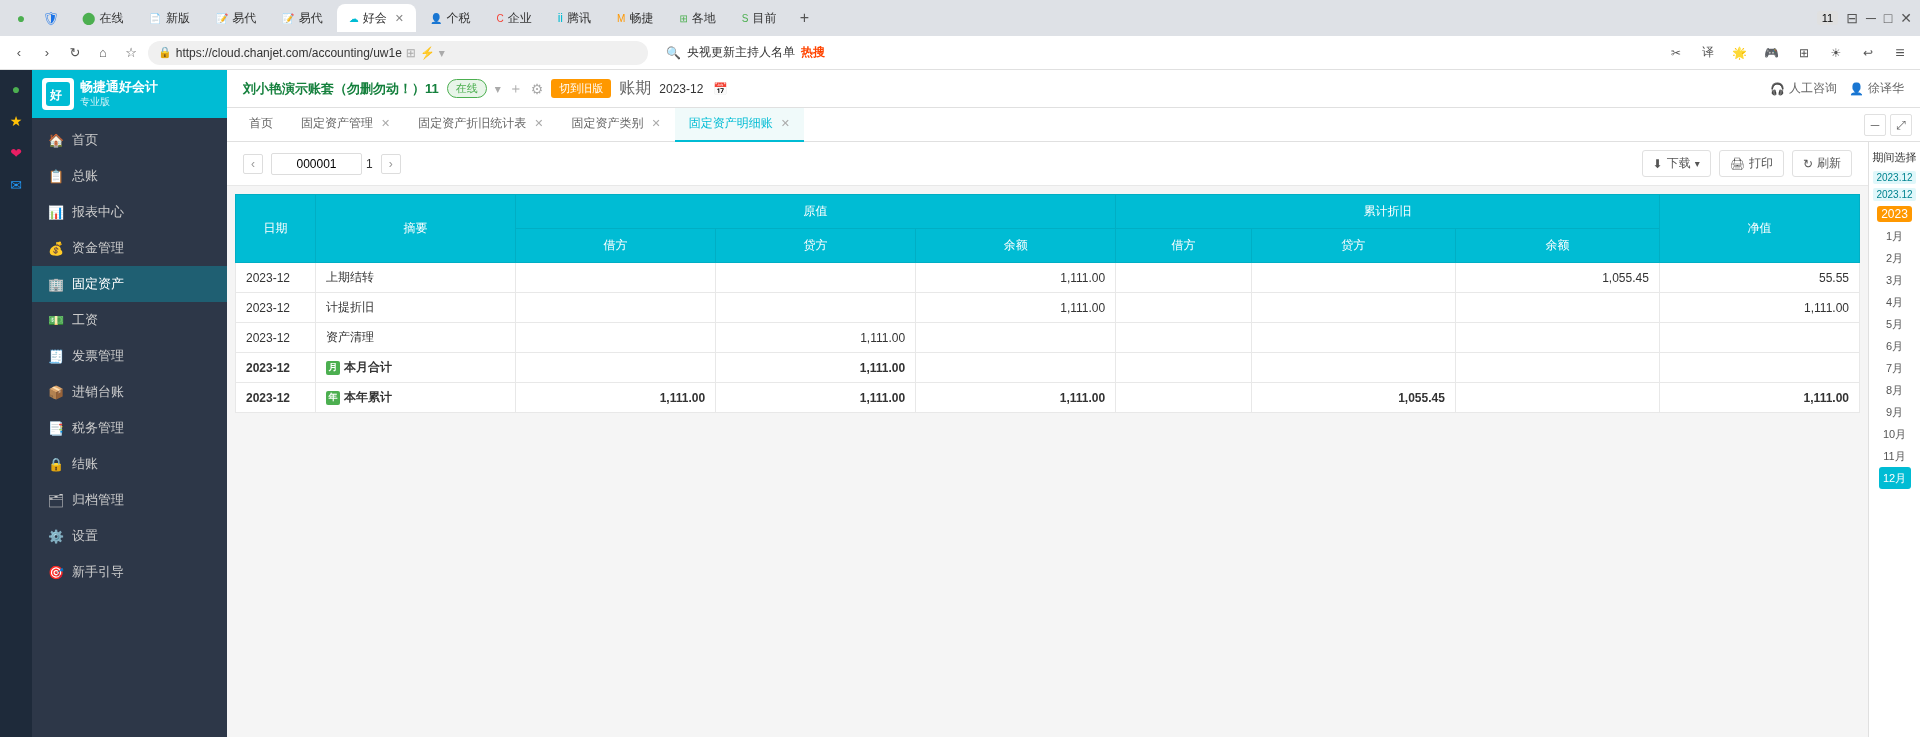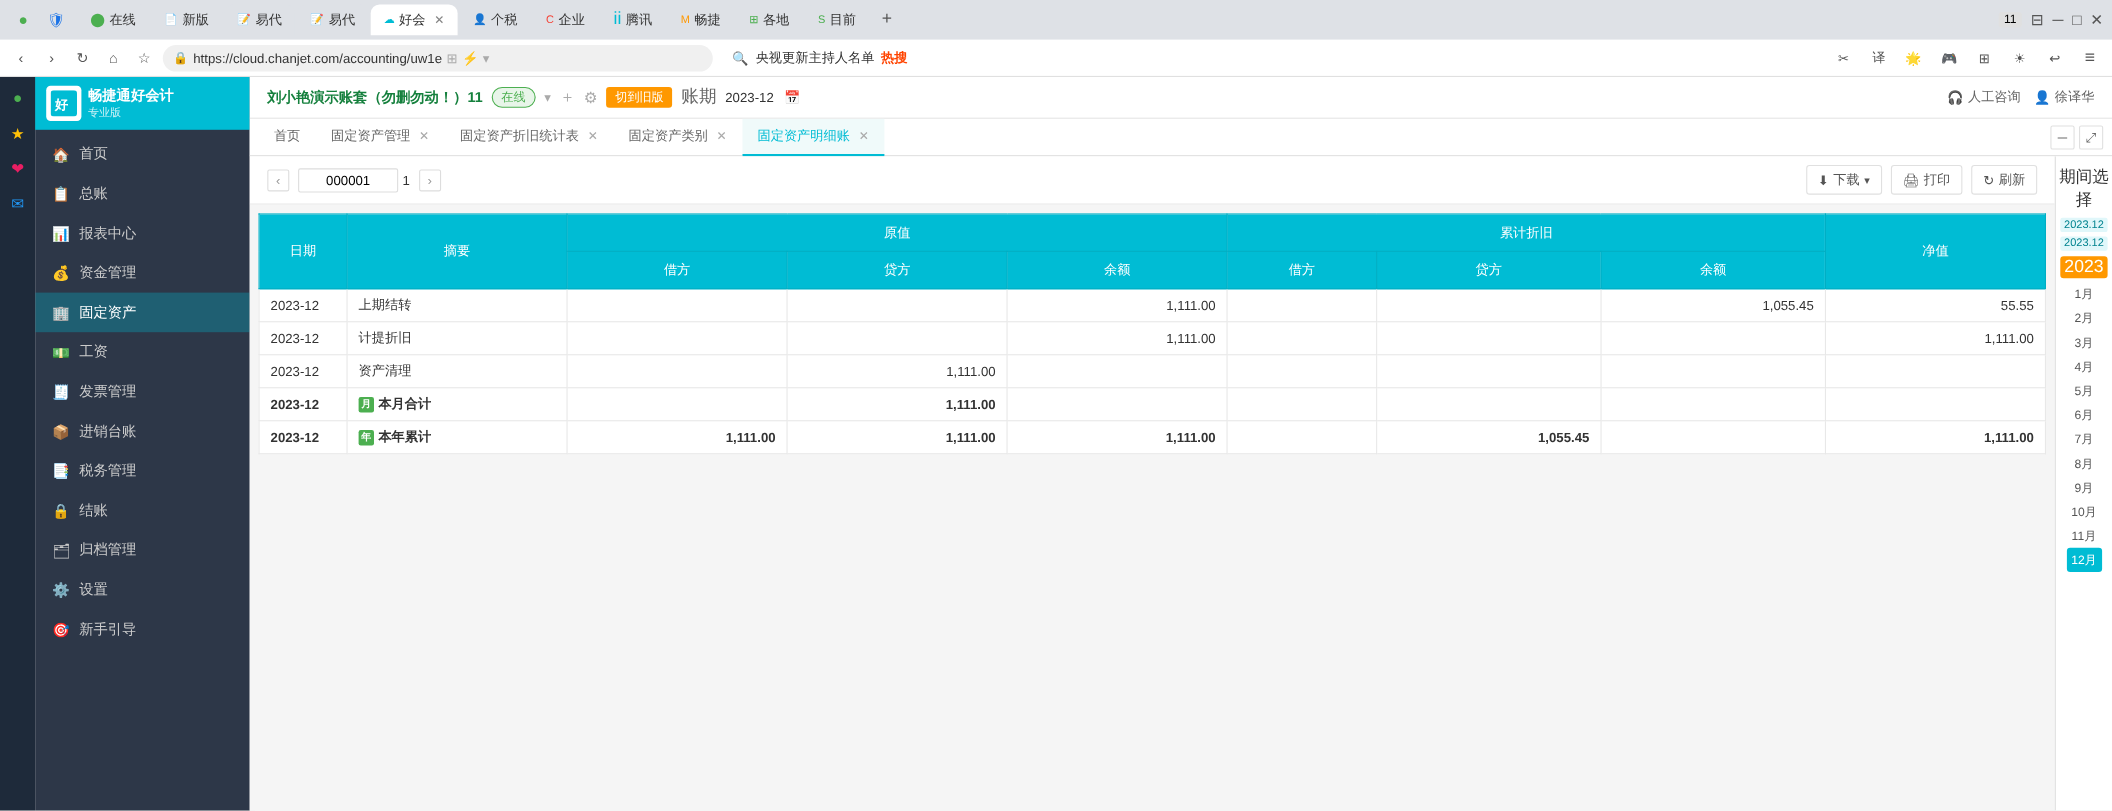--- a/index.html
+++ b/index.html
@@ -130,21 +130,21 @@
     </div>
     <div class="tab">
       <span style="color:#2196f3;font-size:10px;">👤</span>
       <span>个税</span>
     </div>
     <div class="tab">
       <span style="color:#f44336;font-size:10px;">C</span>
       <span>企业</span>
     </div>
     <div class="tab">
-      <span style="color:#00bcd4;font-size:16px;">ii</span>
+      <span style="color:#00bcd4;font-size:12px;">ii</span>
       <span>腾讯</span>
     </div>
     <div class="tab">
       <span style="color:#ff9800;font-size:10px;">M</span>
       <span>畅捷</span>
     </div>
     <div class="tab">
       <span style="color:#4caf50;font-size:10px;">⊞</span>
       <span>各地</span>
     </div>
@@ -440,30 +440,30 @@
                 <td class="col-number"></td>
                 <td class="col-number">1,111.00</td>
               </tr>
             </tbody>
           </table>
         </div>
 
       </div>
 
       <div class="period-panel" style="width:52px;">
-        <div style="font-size:15px;color:#333;padding:4px 2px;text-align:center;line-height:1.4;">
+        <div style="font-size:11px;color:#333;padding:4px 2px;text-align:center;line-height:1.4;">
           <span>期</span><span>间</span><span>选</span><span>择</span>
         </div>
         <div style="width:100%;padding:2px 4px;">
           <div style="font-size:10px;background:#e0f7fa;color:#00838f;border-radius:2px;padding:1px 2px;text-align:center;white-space:nowrap;">2023.12</div>
         </div>
         <div style="width:100%;padding:2px 4px;">
           <div style="font-size:10px;background:#e0f7fa;color:#00838f;border-radius:2px;padding:1px 2px;text-align:center;white-space:nowrap;">2023.12</div>
         </div>
-        <div style="background:#ff9800;color:#fff;border-radius:3px;padding:1px 4px;font-size:16px;margin:3px 2px;text-align:center;">2023</div>
+        <div style="background:#ff9800;color:#fff;border-radius:3px;padding:1px 4px;font-size:12px;margin:3px 2px;text-align:center;">2023</div>
         <div class="period-month">1月</div>
         <div class="period-month">2月</div>
         <div class="period-month">3月</div>
         <div class="period-month">4月</div>
         <div class="period-month">5月</div>
         <div class="period-month">6月</div>
         <div class="period-month">7月</div>
         <div class="period-month">8月</div>
         <div class="period-month">9月</div>
         <div class="period-month">10月</div>

